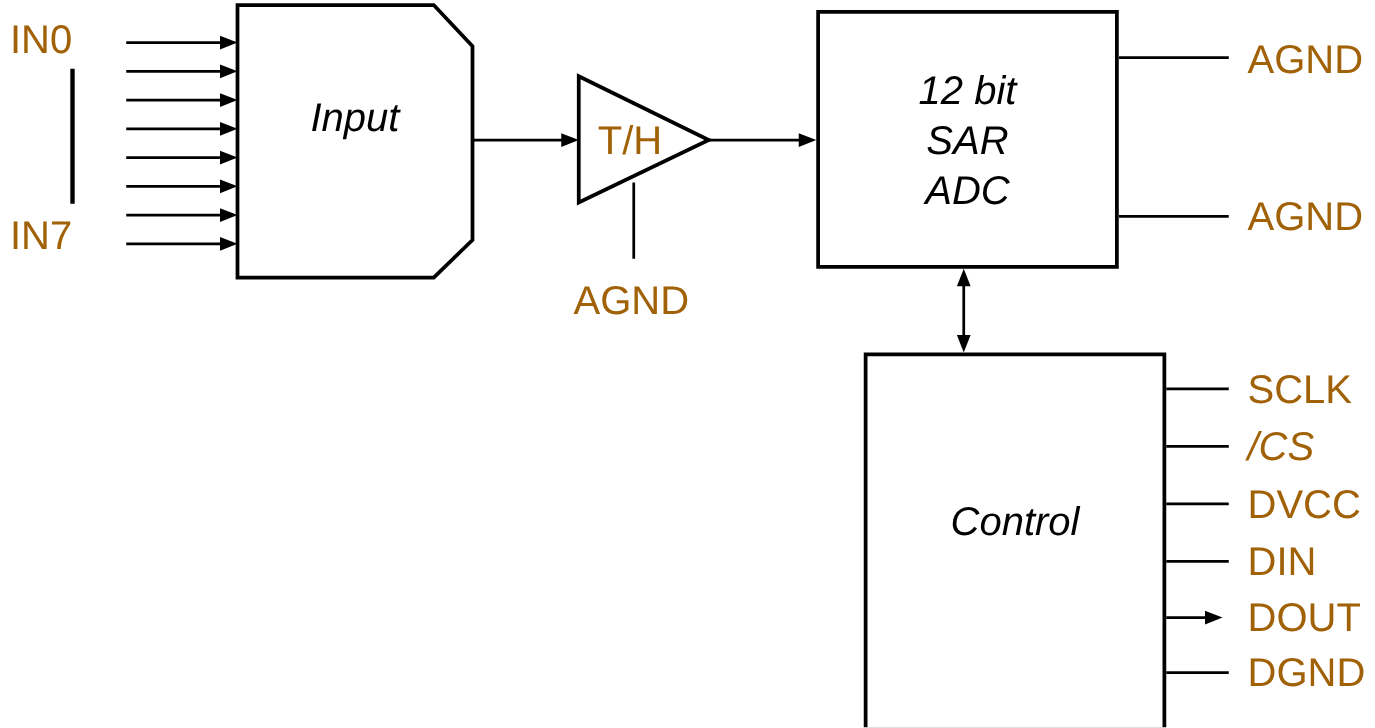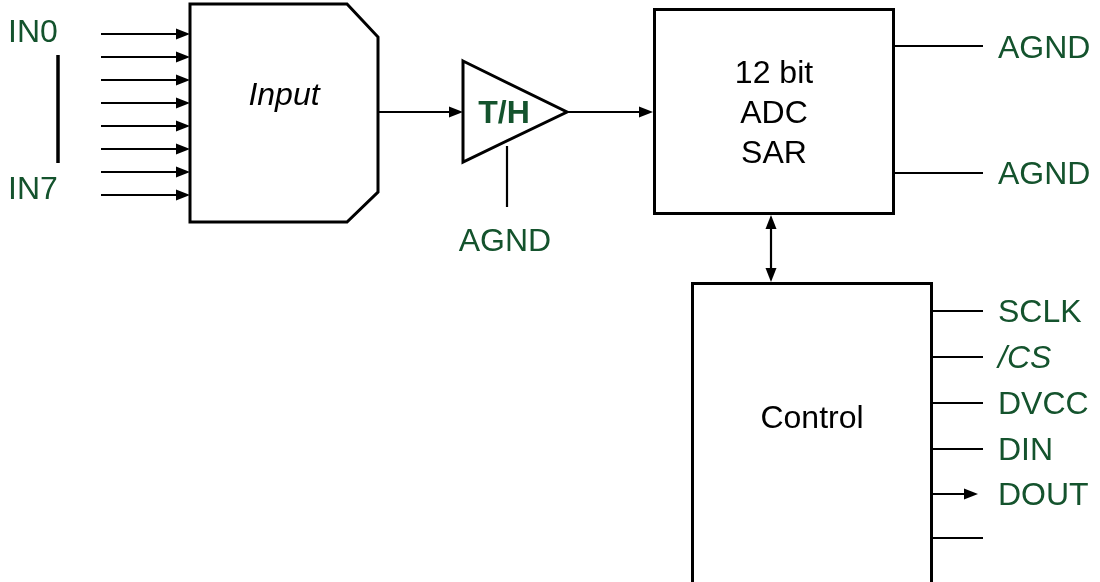--- a/index.html
+++ b/index.html
@@ -21,32 +21,33 @@
     left: 0;
     top: 0;
     width: 1100px;
     height: 582px;
   }
   .lbl {
     position: absolute;
     font-size: 32px;
     line-height: 36px;
     white-space: nowrap;
-    color: #14532d;
+    color: #a16207;
   }
   .block-box {
     position: absolute;
     border: 3px solid #000000;
     background: #ffffff;
     box-sizing: border-box;
     display: flex;
     flex-direction: column;
     align-items: center;
     justify-content: center;
     text-align: center;
+    font-style: italic;
   }
   .block-line {
     font-size: 32px;
     line-height: 40px;
   }
   #sar-adc-box   { left: 653px; top: 8px;   width: 242px; height: 207px; }
   #control-box   { left: 691px; top: 282px; width: 242px; height: 303px; }
   #control-box .inner { transform: translateY(-17px); }
   .mux-text {
     position: absolute;
@@ -148,37 +149,38 @@
     <line x1="895" y1="538" x2="983" y2="538" stroke="#000000" stroke-width="2.2"></line>
   </svg>
 
   <div class="lbl" style="left:8px; top:13px;">IN0</div>
   <div class="lbl" style="left:8px; top:170px;">IN7</div>
 
   <div class="mux-text">
     <div class="block-line">Input</div>
   </div>
 
-  <div class="lbl" style="left:463px; top:94px; width:82px; text-align:center;font-weight:bold;">T/H</div>
+  <div class="lbl" style="left:463px; top:94px; width:82px; text-align:center;">T/H</div>
   <div class="lbl" style="left:437px; top:222px; width:136px; text-align:center;">AGND</div>
 
   <div class="block-box" id="sar-adc-box">
     <div class="block-line">12 bit</div>
+    <div class="block-line">SAR</div>
     <div class="block-line">ADC</div>
-    <div class="block-line">SAR</div>
   </div>
 
   <div class="block-box" id="control-box">
     <div class="inner">
       <div class="block-line">Control</div>
     </div>
   </div>
 
   <div class="lbl" style="left:998px; top:29px;">AGND</div>
   <div class="lbl" style="left:998px; top:155px;">AGND</div>
 
   <div class="lbl" style="left:998px; top:293px;">SCLK</div>
   <div class="lbl" style="left:998px; top:339px;font-style:italic;">/CS</div>
   <div class="lbl" style="left:998px; top:385px;">DVCC</div>
   <div class="lbl" style="left:998px; top:431px;">DIN</div>
   <div class="lbl" style="left:998px; top:476px;">DOUT</div>
+  <div class="lbl" style="left:998px; top:520px;">DGND</div>
 
 </div>
 
 </body></html>

